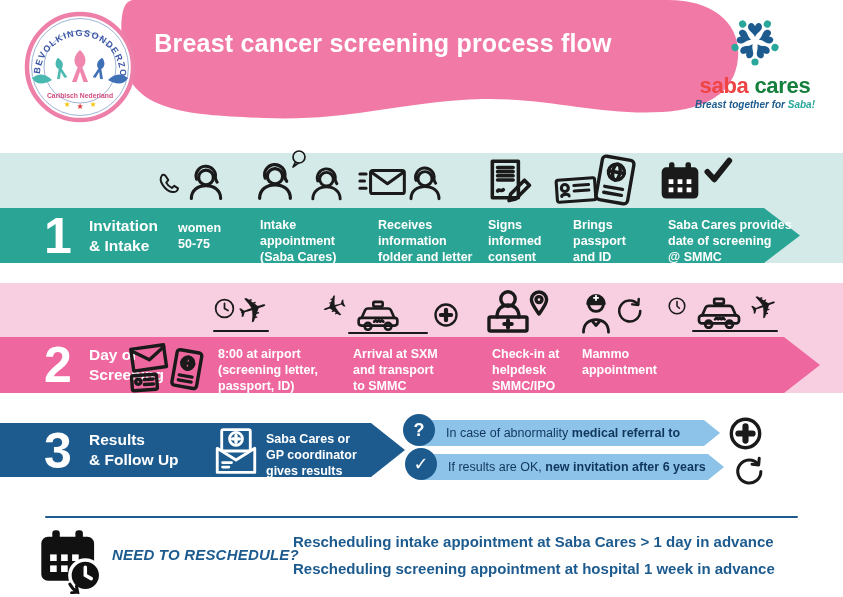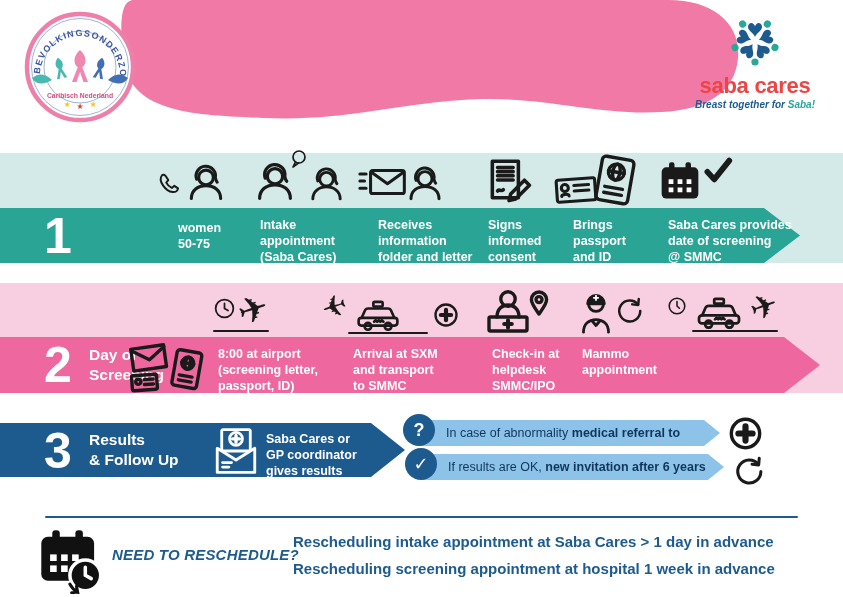--- a/index.html
+++ b/index.html
@@ -35,32 +35,33 @@
   .footer-line{left:293px;color:#1d5b8f;font-size:15px;font-weight:600;}
   .footer-line b{font-weight:800;}
   
   svg.icon{stroke:#1a1a1a;stroke-width:1.7;fill:none;stroke-linecap:round;stroke-linejoin:round;}
   svg.icon-white{stroke:#fff;stroke-width:1.6;fill:none;stroke-linecap:round;stroke-linejoin:round;}
   .plane{font-family:"DejaVu Sans",sans-serif;color:#1a1a1a;line-height:1;display:inline-block;}
   .runway{background:#1a1a1a;height:2.4px;border-radius:1px;}
   
   .saba-logo{left:690px;top:12px;width:130px;text-align:center;}
   .saba-name{font-size:22px;font-weight:600;letter-spacing:-.3px;line-height:1.05;}
-  .saba-name .t{color:#ef4444;margin-top:8px;} .saba-name .b{color:#ef4444;text-align:right;}
+  .saba-name .t{color:#ef4444;margin-top:8px;} .saba-name .b{color:#15803d;text-align:right;}
   .saba-tagline{font-size:10px;font-style:italic;font-weight:600;color:#1d5b8f;margin-top:2px;}
   .saba-tagline .t{color:#2aa79b;}
 </style>
 </head>
 <body>
 
 <div class="canvas">
 
   <svg class="abs" style="left:0;top:0" width="843" height="135" viewBox="0 0 843 135">
     <path d="M134,0 H668 C714,0 741,24 738,58 C735,94 704,110 662,112 C594,116 540,94 462,100 C382,106 344,121 264,118 C192,115 130,113 123,58 C119,17 122,0 134,0 Z" fill="#f07aa5"></path>
   </svg>
+  <div class="abs page-title">Breast cancer screening process flow</div>
 
   <svg class="abs" style="left:24px;top:6px" width="113" height="119" viewBox="0 0 113 119">
     <circle cx="56" cy="61" r="53" fill="#ffffff" stroke="#ee7fa9" stroke-width="4.5"></circle>
     <circle cx="56" cy="61" r="48.5" fill="none" stroke="#9fb3d8" stroke-width="1"></circle>
     <circle cx="56" cy="61" r="36" fill="none" stroke="#9fb3d8" stroke-width="1"></circle>
     <defs>
         <path id="arcT" d="M16,70 A40,40 0 1 1 96,70"></path>
       </defs>
     <text font-size="9" font-weight="bold" fill="#3b55a5" letter-spacing="1.2" font-family="Liberation Sans,sans-serif">
       <textPath href="#arcT" startOffset="2">BEVOLKINGSONDERZOEK</textPath>
@@ -109,20 +110,22 @@
         <circle transform="rotate(324) translate(0,-21)" r="3.6" cx="0" cy="0"></circle>
       </g>
     </svg>
     <div class="saba-name"><span class="t">saba</span> <span class="b">cares</span></div>
     <div class="saba-tagline"><span>Breast together for</span> <span class="t">Saba!</span></div>
   </div>
 
   <div class="abs band-light-1"></div>
   <div class="abs band-dark-1"></div>
   <div class="abs row-num" style="top:211px">1</div>
+  <div class="abs row-title pre" style="top:216px">Invitation
+&amp; Intake</div>
 
   <svg class="abs icon" style="left:156px;top:170px" width="28" height="28" viewBox="0 0 24 24">
     <path d="M5.2,4.5 C3.6,6.5 3.8,10 6,13.2 C8.2,16.4 11.4,18.6 14.2,18.9 C16.8,19.2 18.6,17.6 18.9,15.8 L15.7,13.6 L13.6,15.4 C11.8,14.6 9.8,12.8 8.8,10.8 L10.5,8.6 L8.3,5.2 C7.2,4 6,3.6 5.2,4.5 Z"></path>
   </svg>
   <svg class="abs icon" style="left:184px;top:160px" width="44" height="44" viewBox="0 0 24 24">
     <circle cx="12" cy="9.5" r="4"></circle>
       <path d="M6.9,10.5 a5.3,5.3 0 1 1 10.2,-0.8 c0.3,1.6 1,2.4 1,2.4"></path>
     <path d="M4,21 c0,-4.5 3.6,-7 8,-7 s8,2.5 8,7"></path>
   </svg>
   <svg class="abs icon" style="left:252px;top:158px" width="46" height="46" viewBox="0 0 24 24">

